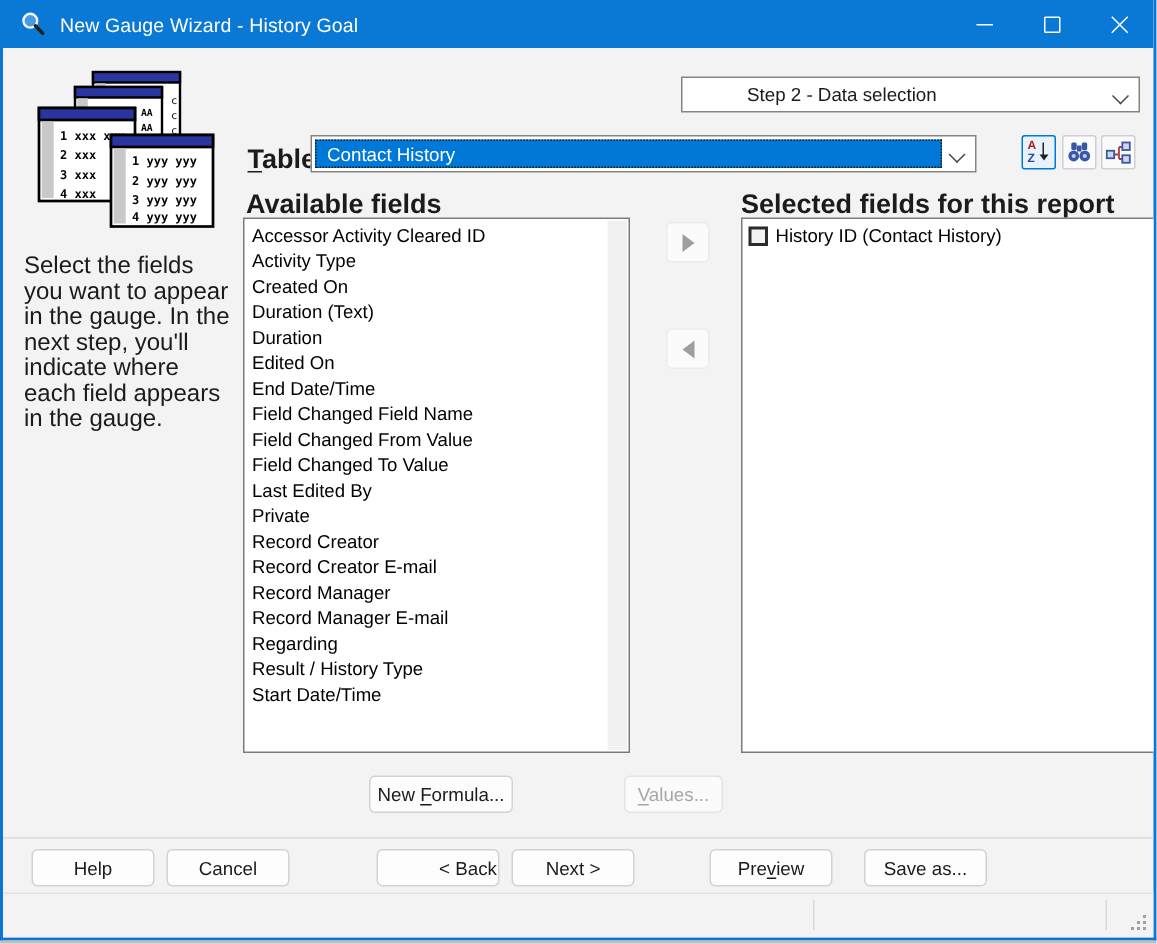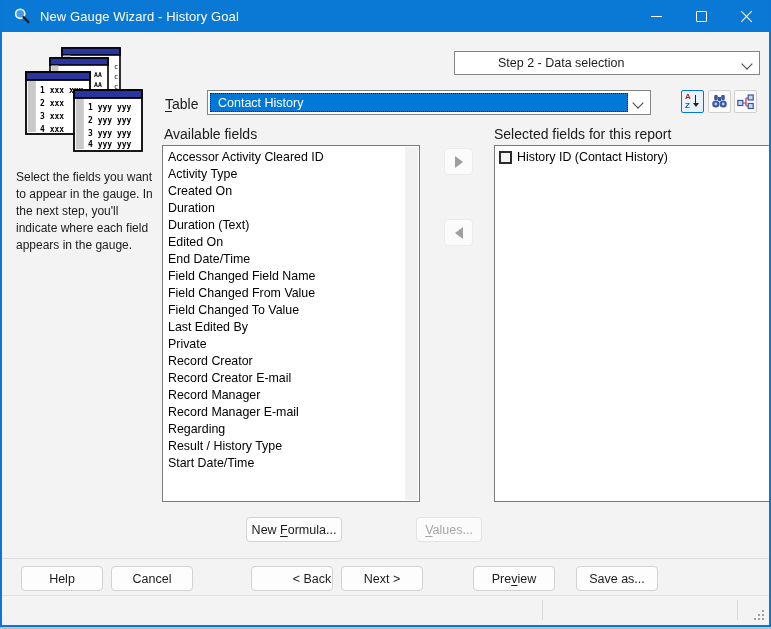--- a/index.html
+++ b/index.html
@@ -13,21 +13,21 @@
   .win-title{margin-left:9px;font-size:13px;letter-spacing:.1px;}
   .caption-group{position:absolute;right:0;top:0;height:32px;display:flex;}
   .cap-btn{width:45px;height:32px;display:flex;align-items:center;justify-content:center;position:relative;}
   .min-glyph{width:11px;height:0;border-top:1px solid #fff;display:block;}
   .max-glyph{width:9px;height:9px;border:1px solid #fff;border-radius:1px;display:block;}
   .close-glyph{position:relative;width:13px;height:13px;display:block;}
   .close-glyph::before,.close-glyph::after{content:"";position:absolute;left:-1px;top:6px;width:15px;height:1px;background:#fff;}
   .close-glyph::before{transform:rotate(45deg);}
   .close-glyph::after{transform:rotate(-45deg);}
   
-  .lbl{position:absolute;font-size:14px;color:#1b1b1b;}
+  .lbl{position:absolute;font-size:18px;color:#1b1b1b;font-weight:bold;}
   .mn{text-decoration:underline;text-underline-offset:2px;}
   .combo{position:absolute;background:#fff;border:1px solid #848484;box-sizing:border-box;
     font-size:12.5px;color:#1b1b1b;display:flex;align-items:center;}
   .combo .chev{position:absolute;right:8px;top:8px;width:7px;height:7px;
     border-right:1.4px solid #464646;border-bottom:1.4px solid #464646;transform:rotate(45deg);}
   .combo-text{padding-left:7px;}
   .combo-sel{position:absolute;left:2px;top:2px;bottom:2px;right:22px;background:#0078d7;
     border:1px dotted #1a1a1a;box-sizing:border-box;color:#fff;display:flex;align-items:center;}
   
   .tool-btn{position:absolute;width:23px;height:23px;box-sizing:border-box;background:#fbfbfb;
@@ -52,21 +52,21 @@
   
   .btn{position:absolute;box-sizing:border-box;height:25px;background:#fdfdfd;border:1px solid #d2d2d2;
     border-radius:4px;font-size:12.5px;color:#1b1b1b;display:flex;align-items:center;justify-content:center;
     font-family:"Liberation Sans",sans-serif;}
   .btn.disabled{color:#a6a6a6;border-color:#e3e3e3;background:#fbfbfb;}
   
   .footer-sep{position:absolute;left:0;right:0;top:558px;height:0;border-top:1px solid #dcdcdc;}
   .statusbar{position:absolute;left:0;right:0;top:595px;bottom:0;background:#f3f3f3;border-top:1px solid #e3e3e3;}
   .status-div{position:absolute;top:4px;bottom:5px;width:1px;background:#d8d8d8;}
   .grip{position:absolute;right:4px;bottom:4px;width:12px;height:12px;}
-  .instruction{position:absolute;left:14px;top:169px;width:138px;font-size:12px;line-height:17px;color:#1b1b1b;}
+  .instruction{position:absolute;left:14px;top:169px;width:138px;font-size:16px;line-height:17px;color:#1b1b1b;}
   .graphic{position:absolute;left:14px;top:47px;width:132px;height:106px;}
 </style>
 </head>
 <body>
 
 <div class="window">
 
   <div class="titlebar">
     <svg class="app-icon" viewBox="0 0 18 18">
       <circle cx="7.2" cy="6.8" r="4.6" fill="rgba(255,255,255,0.25)" stroke="#f2f6fb" stroke-width="1.6"></circle>
@@ -178,23 +178,23 @@
 
   <div class="listbox" style="left:160px;top:145px;width:258px;height:357px;padding:3px 4px 0 1px;">
     <div>
 
         <div class="list-item"><span>Accessor Activity Cleared ID</span></div>
 
         <div class="list-item"><span>Activity Type</span></div>
 
         <div class="list-item"><span>Created On</span></div>
 
+        <div class="list-item"><span>Duration (Text)</span></div>
+
         <div class="list-item"><span>Duration</span></div>
-
-        <div class="list-item"><span>Duration (Text)</span></div>
 
         <div class="list-item"><span>Edited On</span></div>
 
         <div class="list-item"><span>End Date/Time</span></div>
 
         <div class="list-item"><span>Field Changed Field Name</span></div>
 
         <div class="list-item"><span>Field Changed From Value</span></div>
 
         <div class="list-item"><span>Field Changed To Value</span></div>

